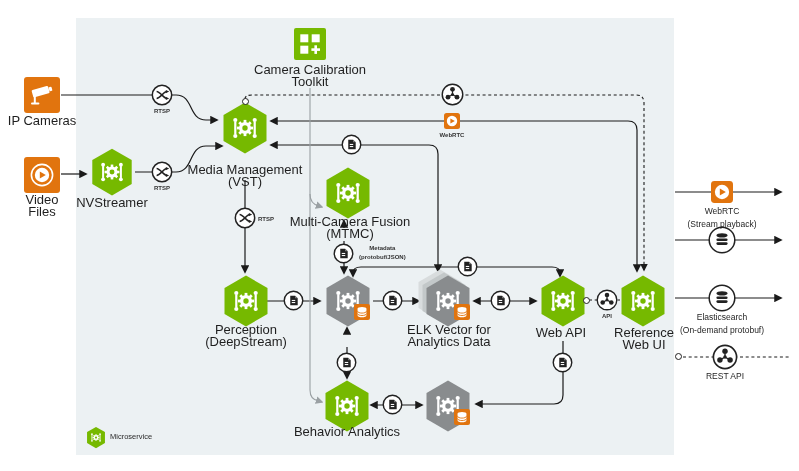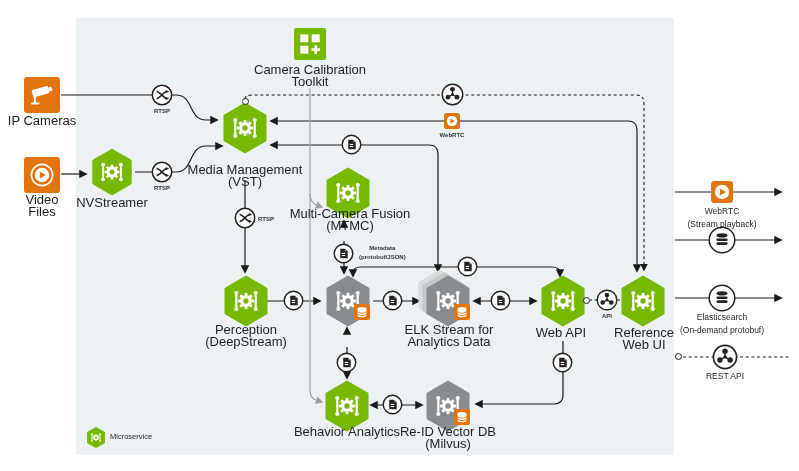--- a/index.html
+++ b/index.html
@@ -328,37 +328,33 @@
   </div>
   <div class="lbl" style="left:112px;top:197px">NVStreamer</div>
   <div class="lbl" style="left:245px;top:164px">
     <span class="ln">Media Management</span>
     <span class="ln">(VST)</span>
   </div>
   <div class="lbl" style="left:310px;top:64px">
     <span class="ln">Camera Calibration</span>
     <span class="ln">Toolkit</span>
   </div>
-  <div class="lbl" style="left:350px;top:208px">
+  <div class="lbl" style="left:350px;top:216px">
     <span class="ln">Multi-Camera Fusion</span>
     <span class="ln">(MTMC)</span>
   </div>
   <div class="lbl" style="left:246px;top:324px">
     <span class="ln">Perception</span>
     <span class="ln">(DeepStream)</span>
   </div>
   <div class="lbl" style="left:449px;top:324px">
-    <span class="ln">ELK Stream for</span>
+    <span class="ln">ELK Vector for</span>
     <span class="ln">Analytics Data</span>
   </div>
   <div class="lbl" style="left:347px;top:426px">Behavior Analytics</div>
-  <div class="lbl" style="left:448px;top:426px">
-    <span class="ln">Re-ID Vector DB</span>
-    <span class="ln">(Milvus)</span>
-  </div>
   <div class="lbl" style="left:561px;top:327px">Web API</div>
   <div class="lbl" style="left:644px;top:327px">
     <span class="ln">Reference</span>
     <span class="ln">Web UI</span>
   </div>
 
   <div class="lbl small" style="left:162px;top:107px">RTSP</div>
   <div class="lbl small" style="left:162px;top:184px">RTSP</div>
   <div class="lbl small left" style="left:258px;top:215px">RTSP</div>
   <div class="lbl small" style="left:452px;top:131px">WebRTC</div>

